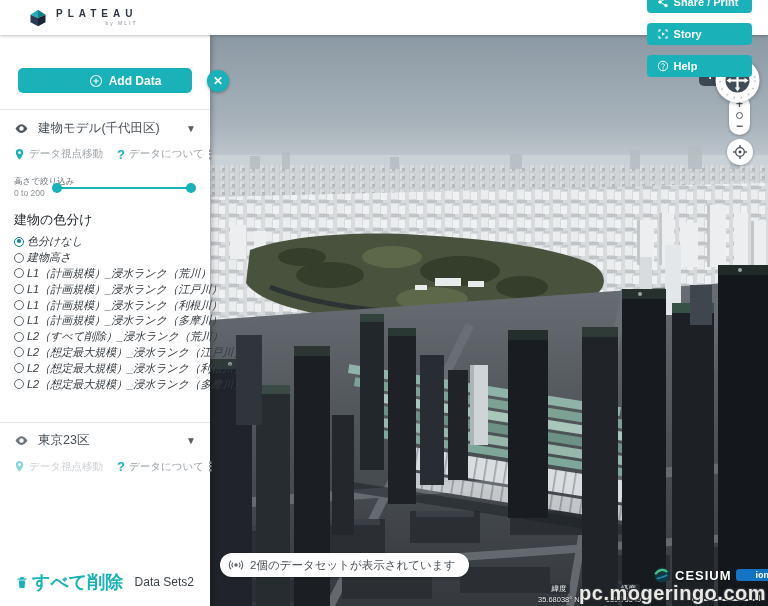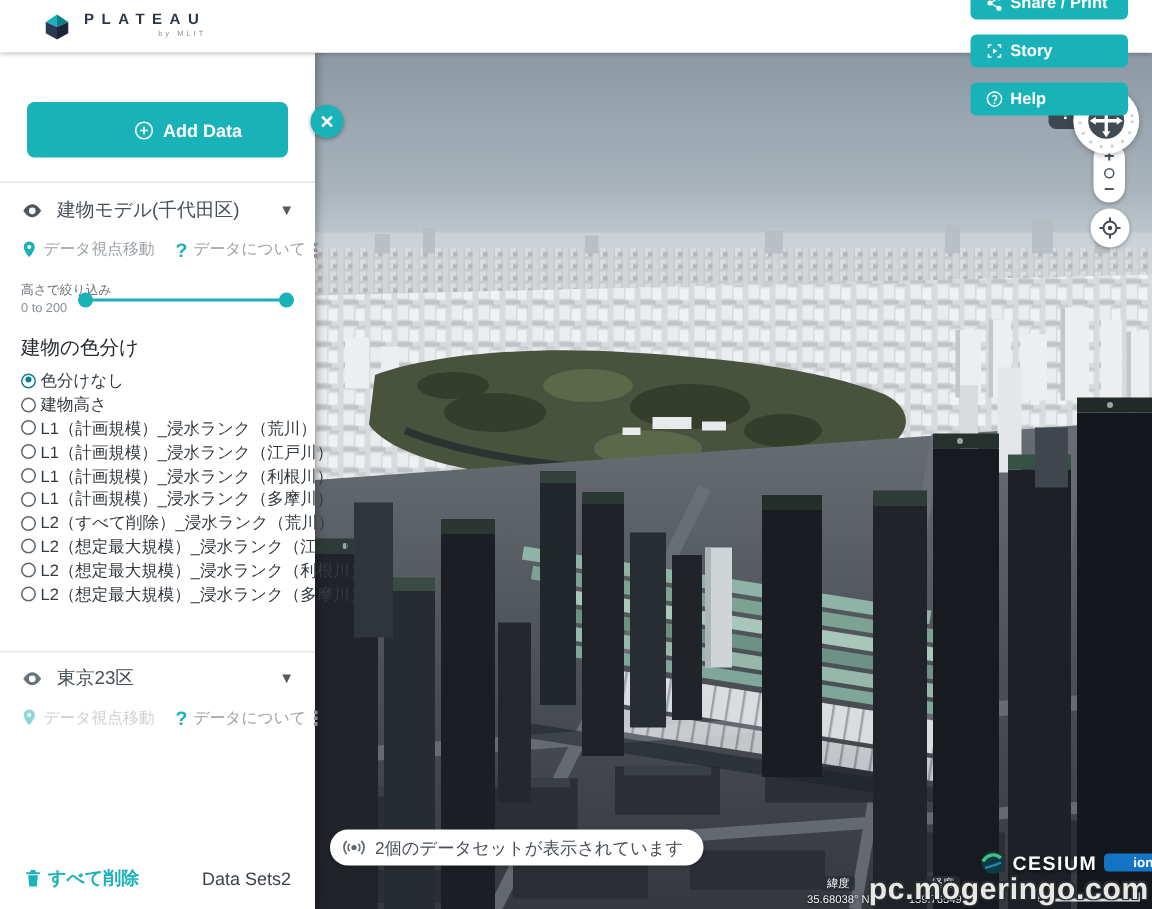--- a/index.html
+++ b/index.html
@@ -16,21 +16,21 @@
   .logo-byline { font-size:5px; letter-spacing:2px; color:#8a929b; align-self:flex-end; margin-top:2px; }
   .tb-buttons { margin-left:auto; margin-right:16px; display:flex; gap:10px;flex-direction:column; }
   .tb-btn { display:flex; align-items:center; gap:5px; height:22px; padding:0 10px;
     background:var(--accent); color:#fff; border:none; border-radius:4px;
     font-size:11px; font-weight:bold; cursor:pointer; white-space:nowrap; }
   .tb-btn svg { flex:none; }
 
   
   .sidebar { position:absolute; left:0; top:35px; width:210px; height:571px; background:#fff;
     z-index:20; display:flex; flex-direction:column; box-shadow:2px 0 5px rgba(0,0,0,.25); }
-  .add-btn { margin:33px 18px 16px 18px; height:37px; background:var(--accent); color:#fff;
+  .add-btn { margin:33px 18px 16px 18px; height:25px; background:var(--accent); color:#fff;
     border:none; border-radius:5px; font-size:12px; font-weight:bold; display:flex;
     align-items:center; justify-content:center; gap:6px; cursor:pointer;padding-left:40px; }
   .close-btn { position:absolute; left:207px; top:70px; width:22px; height:22px; border-radius:50%;
     background:var(--accent); color:#fff; border:none; font-size:12px; font-weight:bold;
     z-index:26; cursor:pointer; box-shadow:0 1px 3px rgba(0,0,0,.35);
     display:flex; align-items:center; justify-content:center; line-height:1; }
 
   .panel { border-top:1px solid #e3e5e7; padding:8px 14px 0 14px; }
   .panel-head { display:flex; align-items:center; gap:9px; height:20px; }
   .panel-title { font-size:12.5px; color:#474f57; flex:1; white-space:nowrap; overflow:hidden; }
@@ -47,32 +47,32 @@
   .hfilter { position:relative; height:30px; margin-top:8px; }
   .hfilter-label { position:absolute; left:0; top:1px; font-size:8.5px; color:#6b7177; }
   .hfilter-range { position:absolute; left:0; top:13px; font-size:8.5px; color:#8a9095; }
   .slider { position:absolute; left:40px; right:2px; top:8px; height:10px; cursor:pointer; }
   .slider .track { position:absolute; left:0; right:0; top:4px; height:2px; background:var(--accent); }
   .slider .handle { position:absolute; top:0; width:10px; height:10px; border-radius:50%;
     background:var(--accent); cursor:pointer; }
   .slider .h-min { left:-2px; } .slider .h-max { right:-2px; }
 
   .color-title { font-size:13px; color:#24292e; margin-top:6px; }
-  .radio-list { margin-top:5px; }
+  .radio-list { margin-top:5px;font-style:italic; }
   .radio-row { display:flex; align-items:center; gap:3px; height:15.8px; cursor:pointer; }
   .radio-dot { flex:none; width:10px; height:10px; border-radius:50%; border:1.5px solid #5d686f;
     position:relative; }
   .radio-dot.selected { border-color:#0e7f8d; }
   .radio-dot.selected::after { content:""; position:absolute; left:1.5px; top:1.5px; width:4px;
     height:4px; border-radius:50%; background:#0e7f8d; }
   .radio-label { font-size:11px; color:#333a40; white-space:nowrap; }
 
   .panel-2 { margin-top:30px; }
   .sb-footer { margin-top:auto; display:flex; align-items:center; padding:10px 16px 12px 16px; }
-  .del-all { display:flex; align-items:center; gap:4px; font-size:12px; color:var(--accent);
+  .del-all { display:flex; align-items:center; gap:4px; font-size:18px; color:var(--accent);
     background:none; border:none; cursor:pointer; font-weight:bold; }
   .ds-count { margin-left:auto; font-size:12px; color:#3c434a; }
 
   
   .map { position:absolute; left:210px; top:35px; width:558px; height:571px; overflow:hidden; }
   .scene { position:absolute; left:0; top:0; width:558px; height:571px; cursor:grab; }
 
   .help-btn { position:absolute; left:489px; top:28px; width:23px; height:23px; border-radius:5px;
     background:#3d4750; color:#fff; border:none; font-size:12px; font-weight:bold; z-index:14;
     cursor:pointer; }

